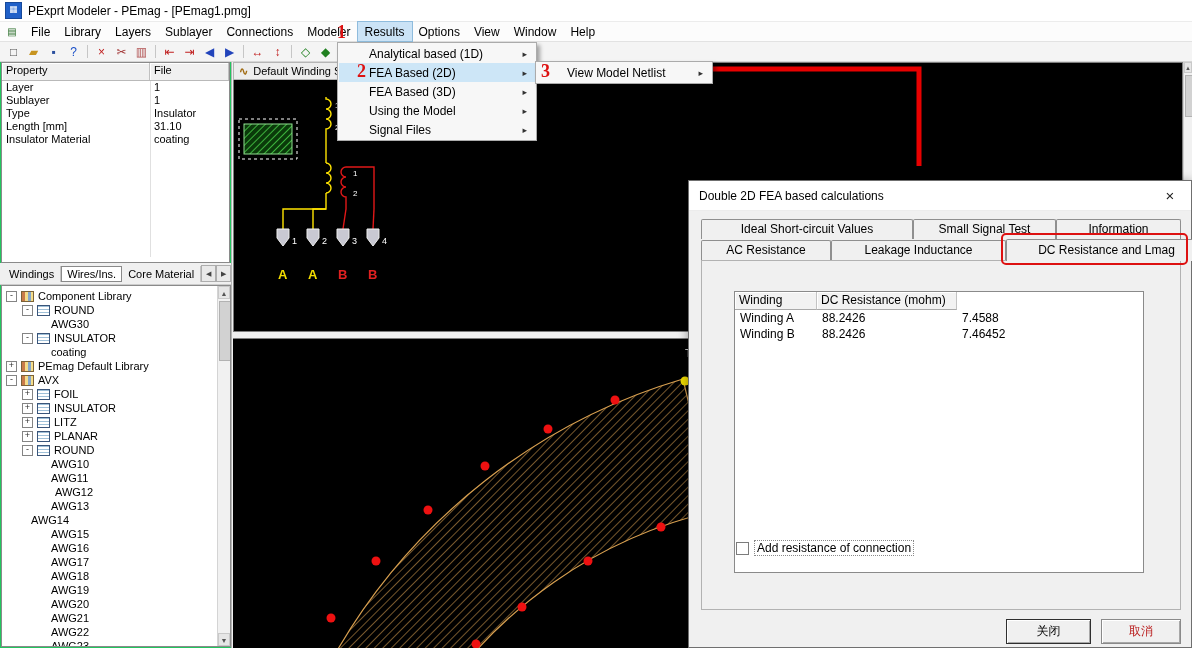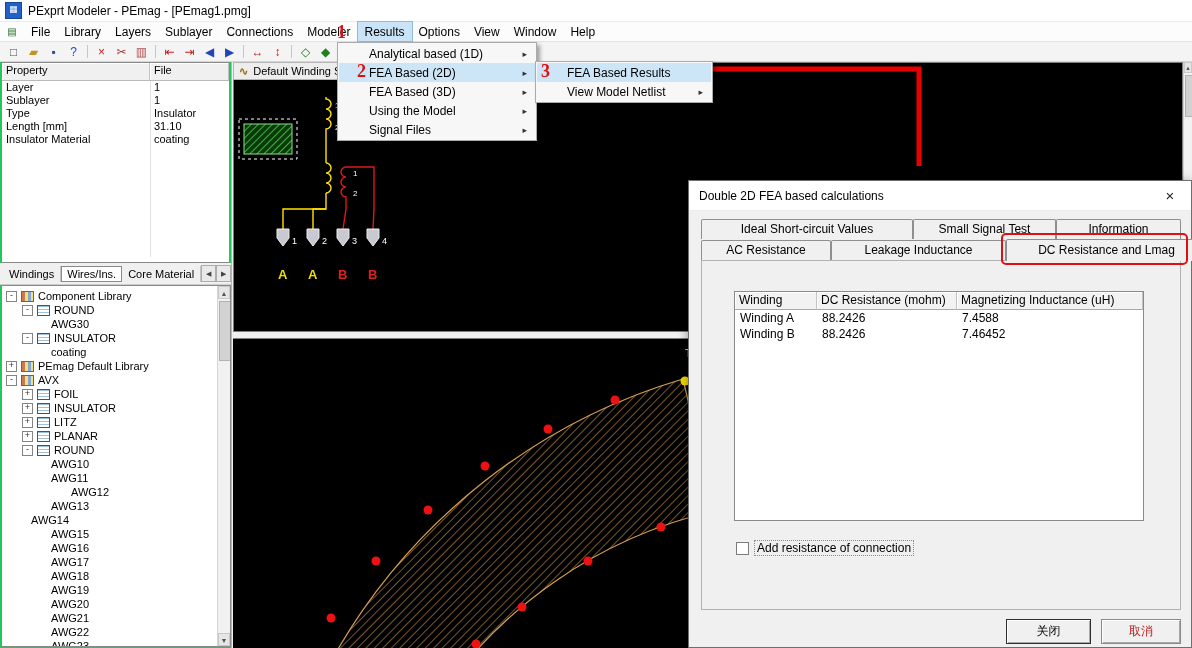--- a/index.html
+++ b/index.html
@@ -89,21 +89,21 @@
   #dialog-titlebar{height:29px;background:#fff;display:flex;align-items:center;padding:0 10px;border-bottom:1px solid #ececec}
   #dialog-title{font-size:12px}
   #dialog-close{margin-left:auto;width:22px;text-align:center;font-size:15px;color:#222}
   #dlg-pane{position:absolute;left:12px;top:79px;width:480px;height:350px;border:1px solid #b2b2b2;background:#f0f0f0;box-sizing:border-box}
   .tabrow{position:absolute;display:flex;left:12px}
   #tabrow1{top:38px;height:20px}
   #tabrow2{top:59px;height:20px;z-index:2}
   .dtab{height:20px;border:1px solid #8f8f8f;border-bottom:none;background:#f0f0f0;font-size:12px;
         text-align:center;line-height:19px;box-sizing:border-box;border-radius:2px 2px 0 0;white-space:nowrap;overflow:hidden}
   .dtab.selected{height:22px;margin-top:-1px;line-height:21px;background:#f0f0f0}
-  #dlg-table{position:absolute;left:45px;top:110px;width:410px;height:230px;background:#fff;border:1px solid #8a8a8a;box-sizing:border-box;overflow:hidden}
+  #dlg-table{position:absolute;left:45px;top:110px;width:410px;height:282px;background:#fff;border:1px solid #8a8a8a;box-sizing:border-box;overflow:hidden}
   #table-header{display:flex;height:18px}
   .th{font-size:12px;line-height:17px;padding:0 4px;background:#f2f2f2;border-right:1px solid #c3c3c3;
       border-bottom:1px solid #a9a9a9;box-shadow:inset 1px 1px 0 #fff;box-sizing:border-box;white-space:nowrap;overflow:hidden;flex:none}
   .trow{display:flex;height:16px}
   .td{font-size:12px;line-height:16px;padding:0 5px;box-sizing:border-box;white-space:nowrap;overflow:hidden;flex:none}
   #dlg-checkbox-row{position:absolute;left:47px;top:360px;display:flex;align-items:center;gap:6px}
   #dlg-checkbox{width:13px;height:13px;background:#fff;border:1px solid #7c7c7c;box-sizing:border-box;flex:none}
   #dlg-checkbox-label{font-size:12px;outline:1px dotted #8a8a8a;padding:0 2px}
   .dlg-btn{position:absolute;width:85px;height:25px;background:#f0f0f0;font-size:12px;text-align:center;line-height:23px;
            border:1px solid #8a8a8a;box-shadow:inset 1px 1px 0 #fff,inset -1px -1px 0 #a8a8a8;box-sizing:border-box}
@@ -316,21 +316,21 @@
           <span class="tlabel">ROUND</span>
         </div>
         <div class="tnode" style="padding-left:36px">
           <span class="toggle-spacer"></span>
           <span class="tlabel">AWG10</span>
         </div>
         <div class="tnode" style="padding-left:36px">
           <span class="toggle-spacer"></span>
           <span class="tlabel">AWG11</span>
         </div>
-        <div class="tnode" style="padding-left:56px">
+        <div class="tnode" style="padding-left:40px">
           <span class="toggle-spacer"></span>
           <span class="tlabel">AWG12</span>
         </div>
         <div class="tnode" style="padding-left:36px">
           <span class="toggle-spacer"></span>
           <span class="tlabel">AWG13</span>
         </div>
         <div class="tnode" style="padding-left:16px">
           <span class="toggle-spacer"></span>
           <span class="tlabel">AWG14</span>
@@ -491,23 +491,20 @@
     <div class="dmenu-item">
       <span>Using the Model</span>
       <span class="dmenu-arrow">▸</span>
     </div>
     <div class="dmenu-item">
       <span>Signal Files</span>
       <span class="dmenu-arrow">▸</span>
     </div>
   </div>
 <div id="fea-submenu" class="dropdown">
-    <div class="dmenu-item hl">
-      <span>FEA Based Results</span>
-    </div>
     <div class="dmenu-item">
       <span>View Model Netlist</span>
       <span class="dmenu-arrow">▸</span>
     </div>
   </div>
 
 <div id="dialog">
   <div id="dialog-titlebar">
     <span id="dialog-title">Double 2D FEA based calculations</span>
     <span id="dialog-close">×</span>
@@ -520,21 +517,20 @@
     </div>
   <div id="tabrow2" class="tabrow">
       <div class="dtab" style="width:130px">AC Resistance</div>
       <div class="dtab" style="width:175px">Leakage Inductance</div>
       <div class="dtab selected" style="width:201px">DC Resistance and Lmag</div>
     </div>
   <div id="dlg-table">
     <div id="table-header">
         <span class="th" style="width:82px">Winding</span>
         <span class="th" style="width:140px">DC Resistance (mohm)</span>
-        <span class="th" style="width:186px">Magnetizing Inductance (uH)</span>
       </div>
     <div id="table-body">
         <div class="trow">
           <span class="td" style="width:82px">Winding A</span>
           <span class="td" style="width:140px">88.2426</span>
           <span class="td" style="width:186px">7.4588</span>
         </div>
         <div class="trow">
           <span class="td" style="width:82px">Winding B</span>
           <span class="td" style="width:140px">88.2426</span>

